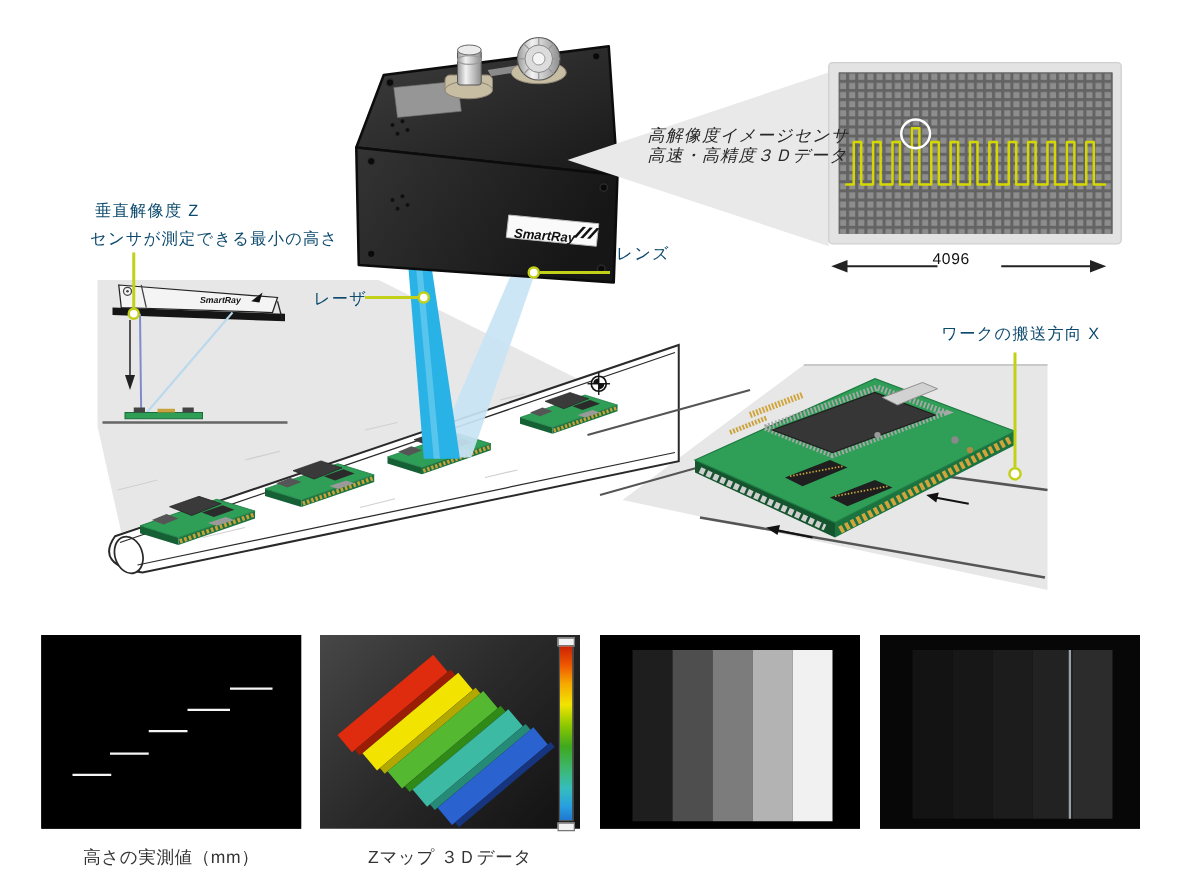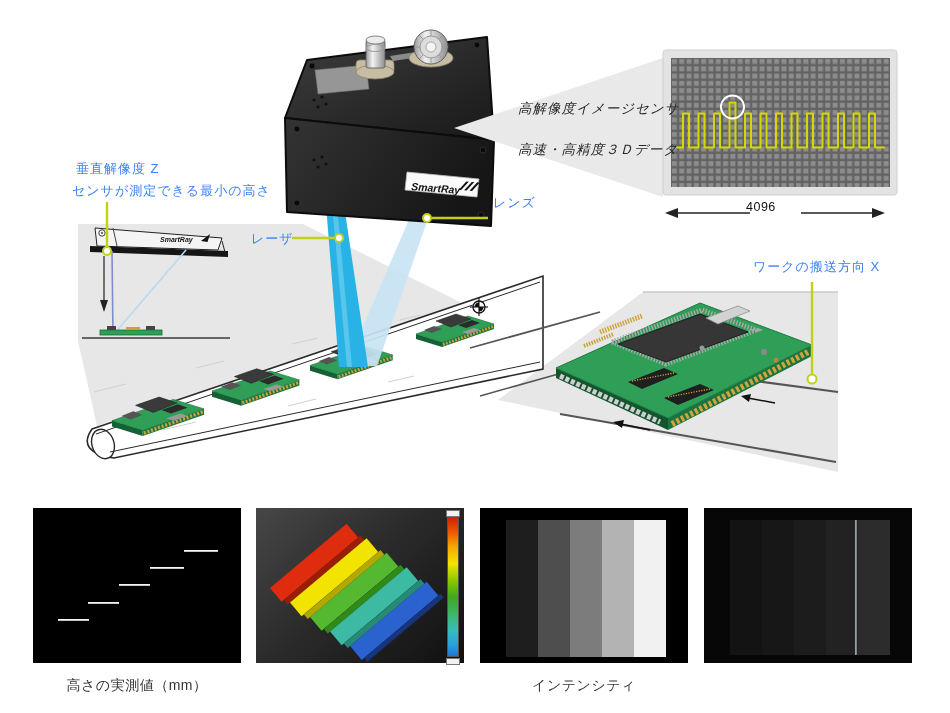--- a/index.html
+++ b/index.html
@@ -1,19 +1,19 @@
 <!DOCTYPE html>
 <html><head>
 <meta charset="utf-8">
 <style>
   html,body{margin:0;padding:0;background:#fff;}
   .stage{position:relative;width:950px;height:713px;background:#ffffff;overflow:hidden;
          font-family:"Liberation Sans","DejaVu Sans",sans-serif;color:#2e2e2e;}
   .stage svg{display:block;}
-  .lbl{position:absolute;font-size:13px;line-height:17px;letter-spacing:1px;color:#3b82f6;white-space:nowrap;}
+  .lbl{position:absolute;font-size:13px;line-height:17px;letter-spacing:1px;color:#0c4a6e;white-space:nowrap;}
   .lbl.big{font-size:13.5px;color:#262626;font-style:italic;}
   .dim{position:absolute;font-size:12.5px;color:#111;text-align:left;letter-spacing:0.5px;}
   .panel{position:absolute;top:508px;width:208px;height:155px;}
   .panel.black{background:#000;}
   .panel.zmap{background:linear-gradient(135deg,#474747 0%,#2b2b2b 45%,#101010 100%);}
   .colorbar{position:absolute;right:5px;top:7px;width:10px;height:140px;
             background:linear-gradient(#c81e05 0%,#f05a00 12%,#f5a800 22%,#f2e400 34%,#8cc800 46%,#3fa81e 58%,#3cb878 72%,#35bdbd 82%,#28a0e0 92%,#1e78d2 100%);
             border:1px solid #555;}
   .cbmark{position:absolute;right:4px;width:12px;height:5px;background:#f2f2f2;border:1px solid #777;}
   .cbmark.t{top:2px;} .cbmark.b{top:150px;}
@@ -234,21 +234,21 @@
       <line x1="812" y1="282" x2="812" y2="374" stroke-width="2.4" stroke="#c2d118"></line>
       <circle cx="812" cy="379" r="4.5" fill="#fff" stroke-width="2" stroke="#c2d118"></circle>
     </g>
   </svg>
 
   <div class="lbl" style="left:76px;top:160px">垂直解像度 Z</div>
   <div class="lbl" style="left:72px;top:182px">センサが測定できる最小の高さ</div>
   <div class="lbl" style="left:251px;top:230px">レーザ</div>
   <div class="lbl" style="left:493px;top:194px">レンズ</div>
   <div class="lbl big" style="left:518px;top:100px">高解像度イメージセンサ</div>
-  <div class="lbl big" style="left:518px;top:141px">高速・高精度３Ｄデータ</div>
+  <div class="lbl big" style="left:518px;top:116px">高速・高精度３Ｄデータ</div>
   <div class="lbl" style="left:753px;top:258px">ワークの搬送方向 X</div>
   <div class="dim" style="left:746px;top:200px;width:58px">4096</div>
 
   <div class="panel black" style="left:33px">
     <svg width="208" height="155" viewBox="0 0 208 155">
       <rect width="208" height="155" fill="#000000"></rect>
       <g>
         <rect x="25" y="111" width="31" height="1.8" fill="#f5f5f5"></rect>
         <rect x="55" y="94" width="31" height="1.8" fill="#f5f5f5"></rect>
         <rect x="86" y="76" width="31" height="1.8" fill="#f5f5f5"></rect>
@@ -299,15 +299,15 @@
         <rect x="58" y="12" width="32" height="135" fill="#171717"></rect>
         <rect x="90" y="12" width="32" height="135" fill="#1c1c1c"></rect>
         <rect x="122" y="12" width="32" height="135" fill="#222222"></rect>
         <rect x="154" y="12" width="32" height="135" fill="#2c2c2c"></rect>
         <rect x="151" y="12" width="1.8" height="135" fill="#9aa0a8"></rect>
       </g>
     </svg>
   </div>
 
   <div class="caption" style="left:33px">高さの実測値（mm）</div>
-  <div class="caption" style="left:480px">インテンシティ</div>
+  <div class="caption" style="left:256px">Zマップ ３Ｄデータ</div>
 
 </div>
 
 </body></html>

